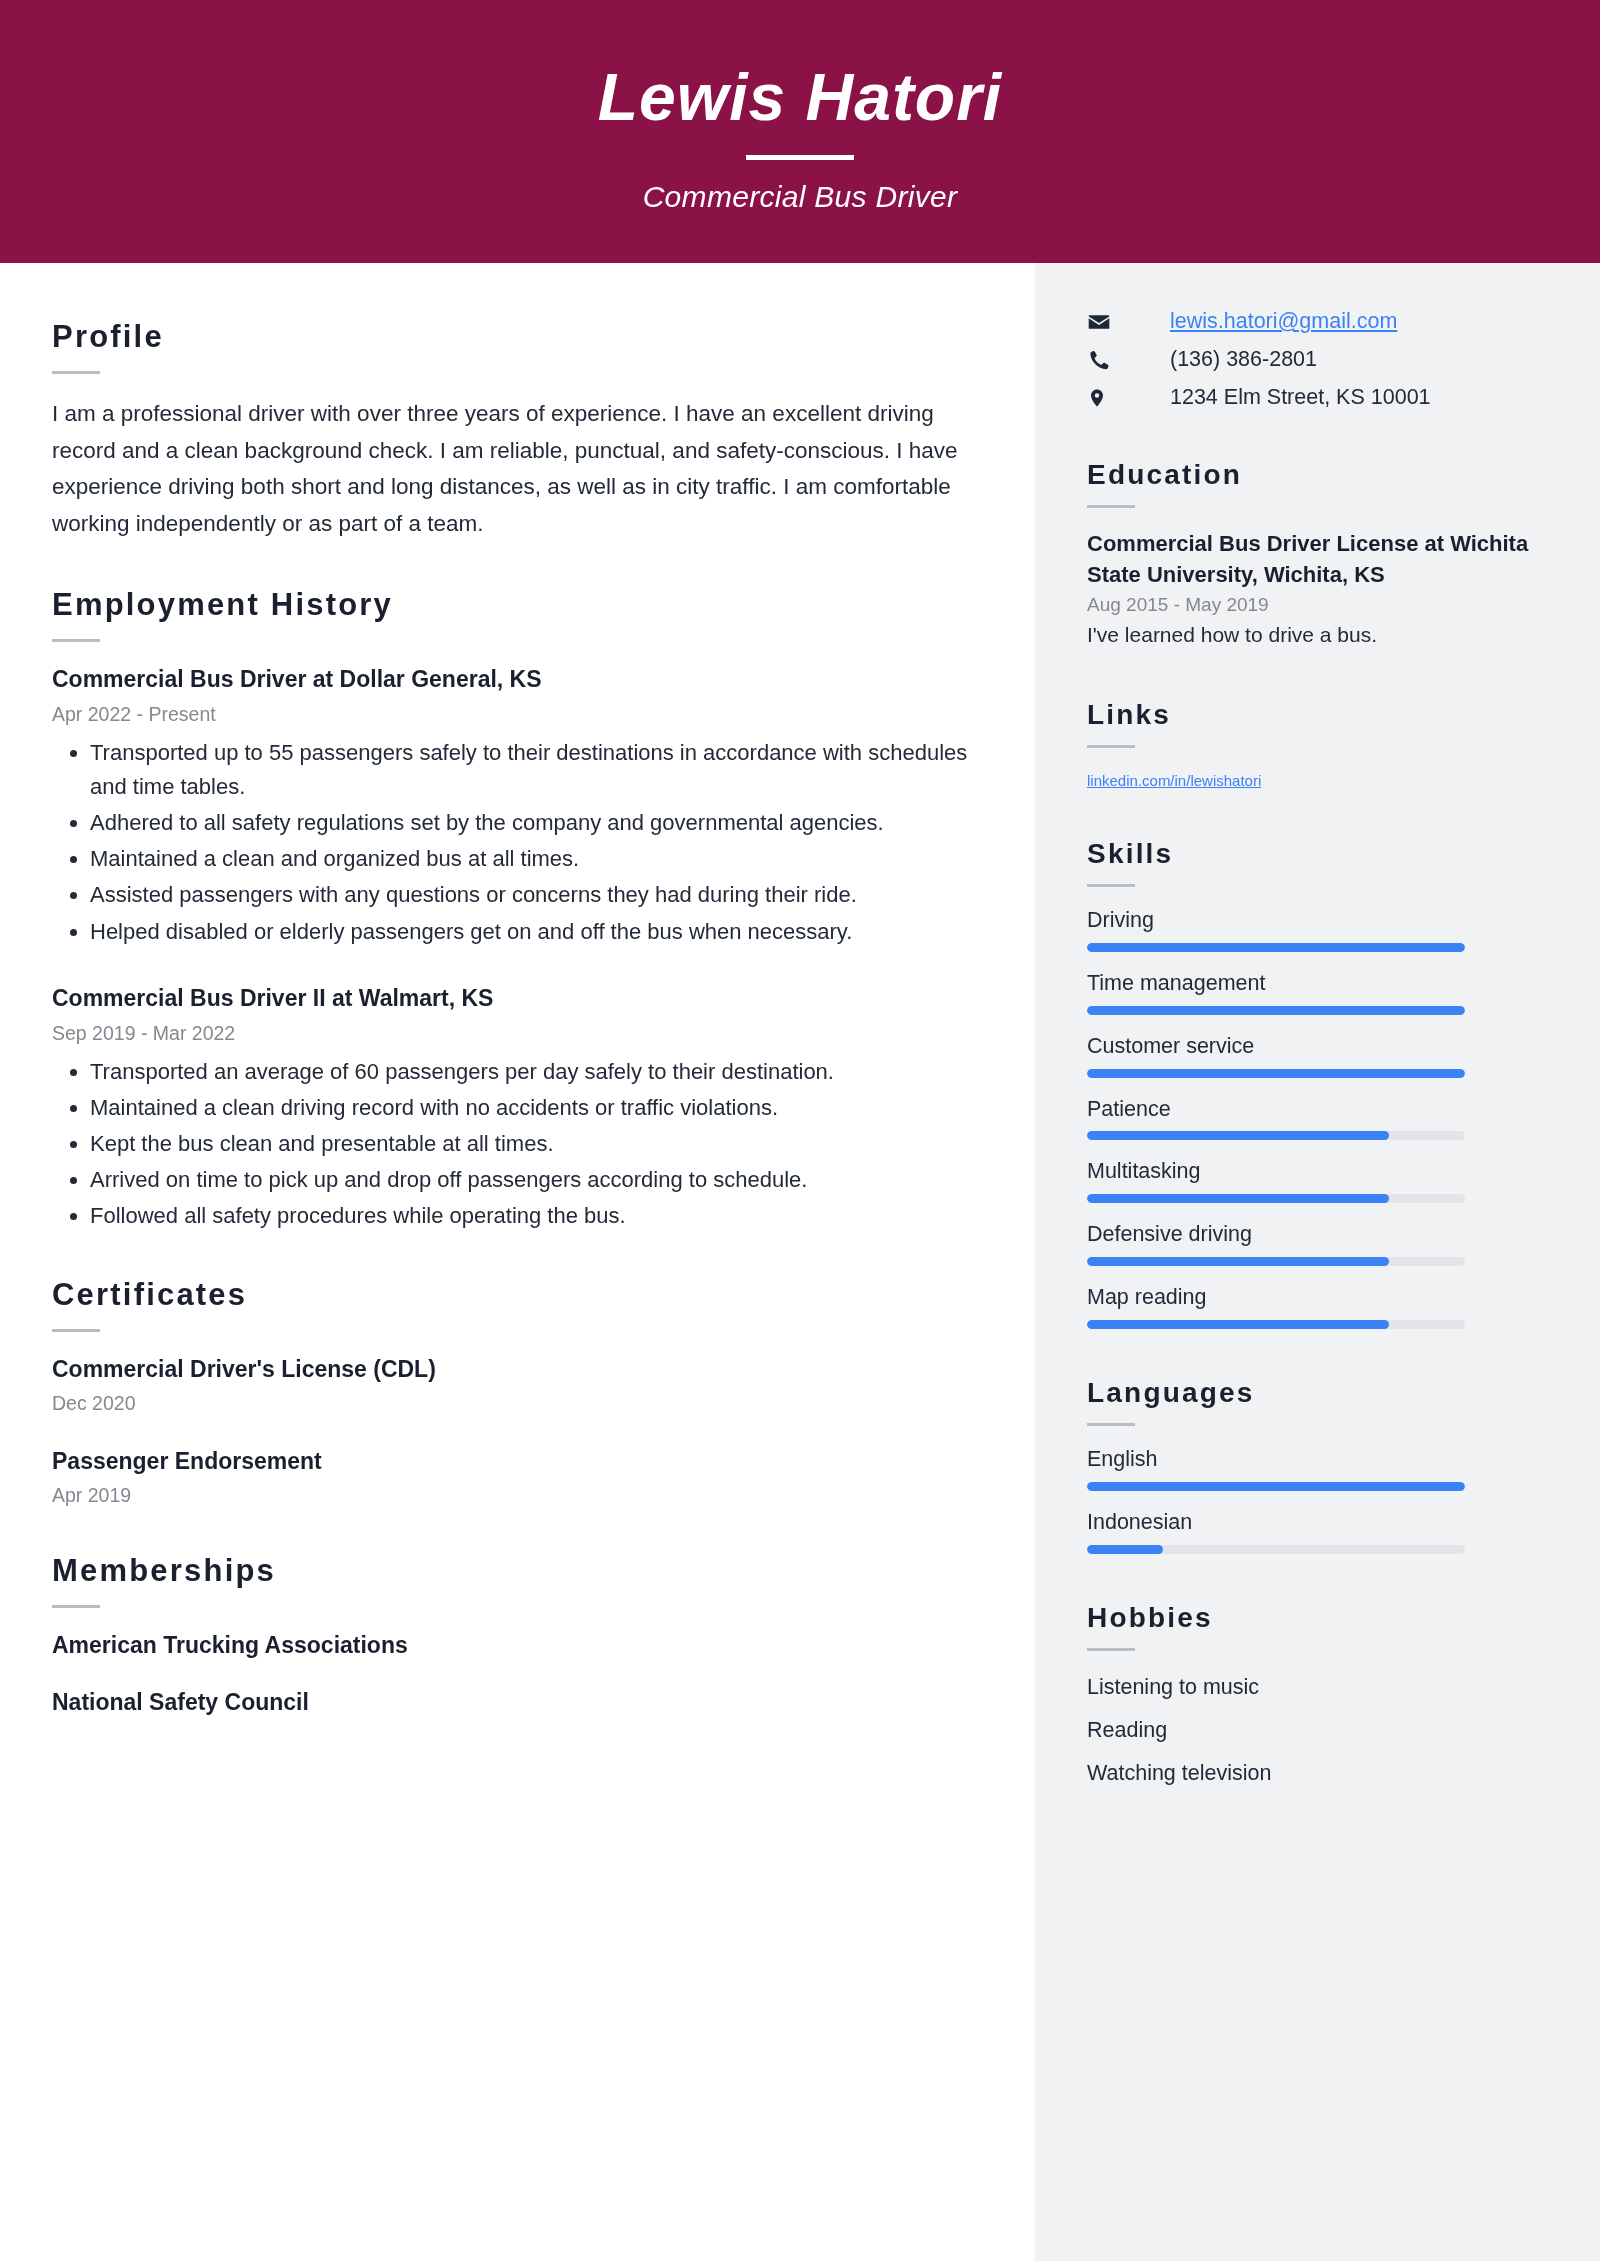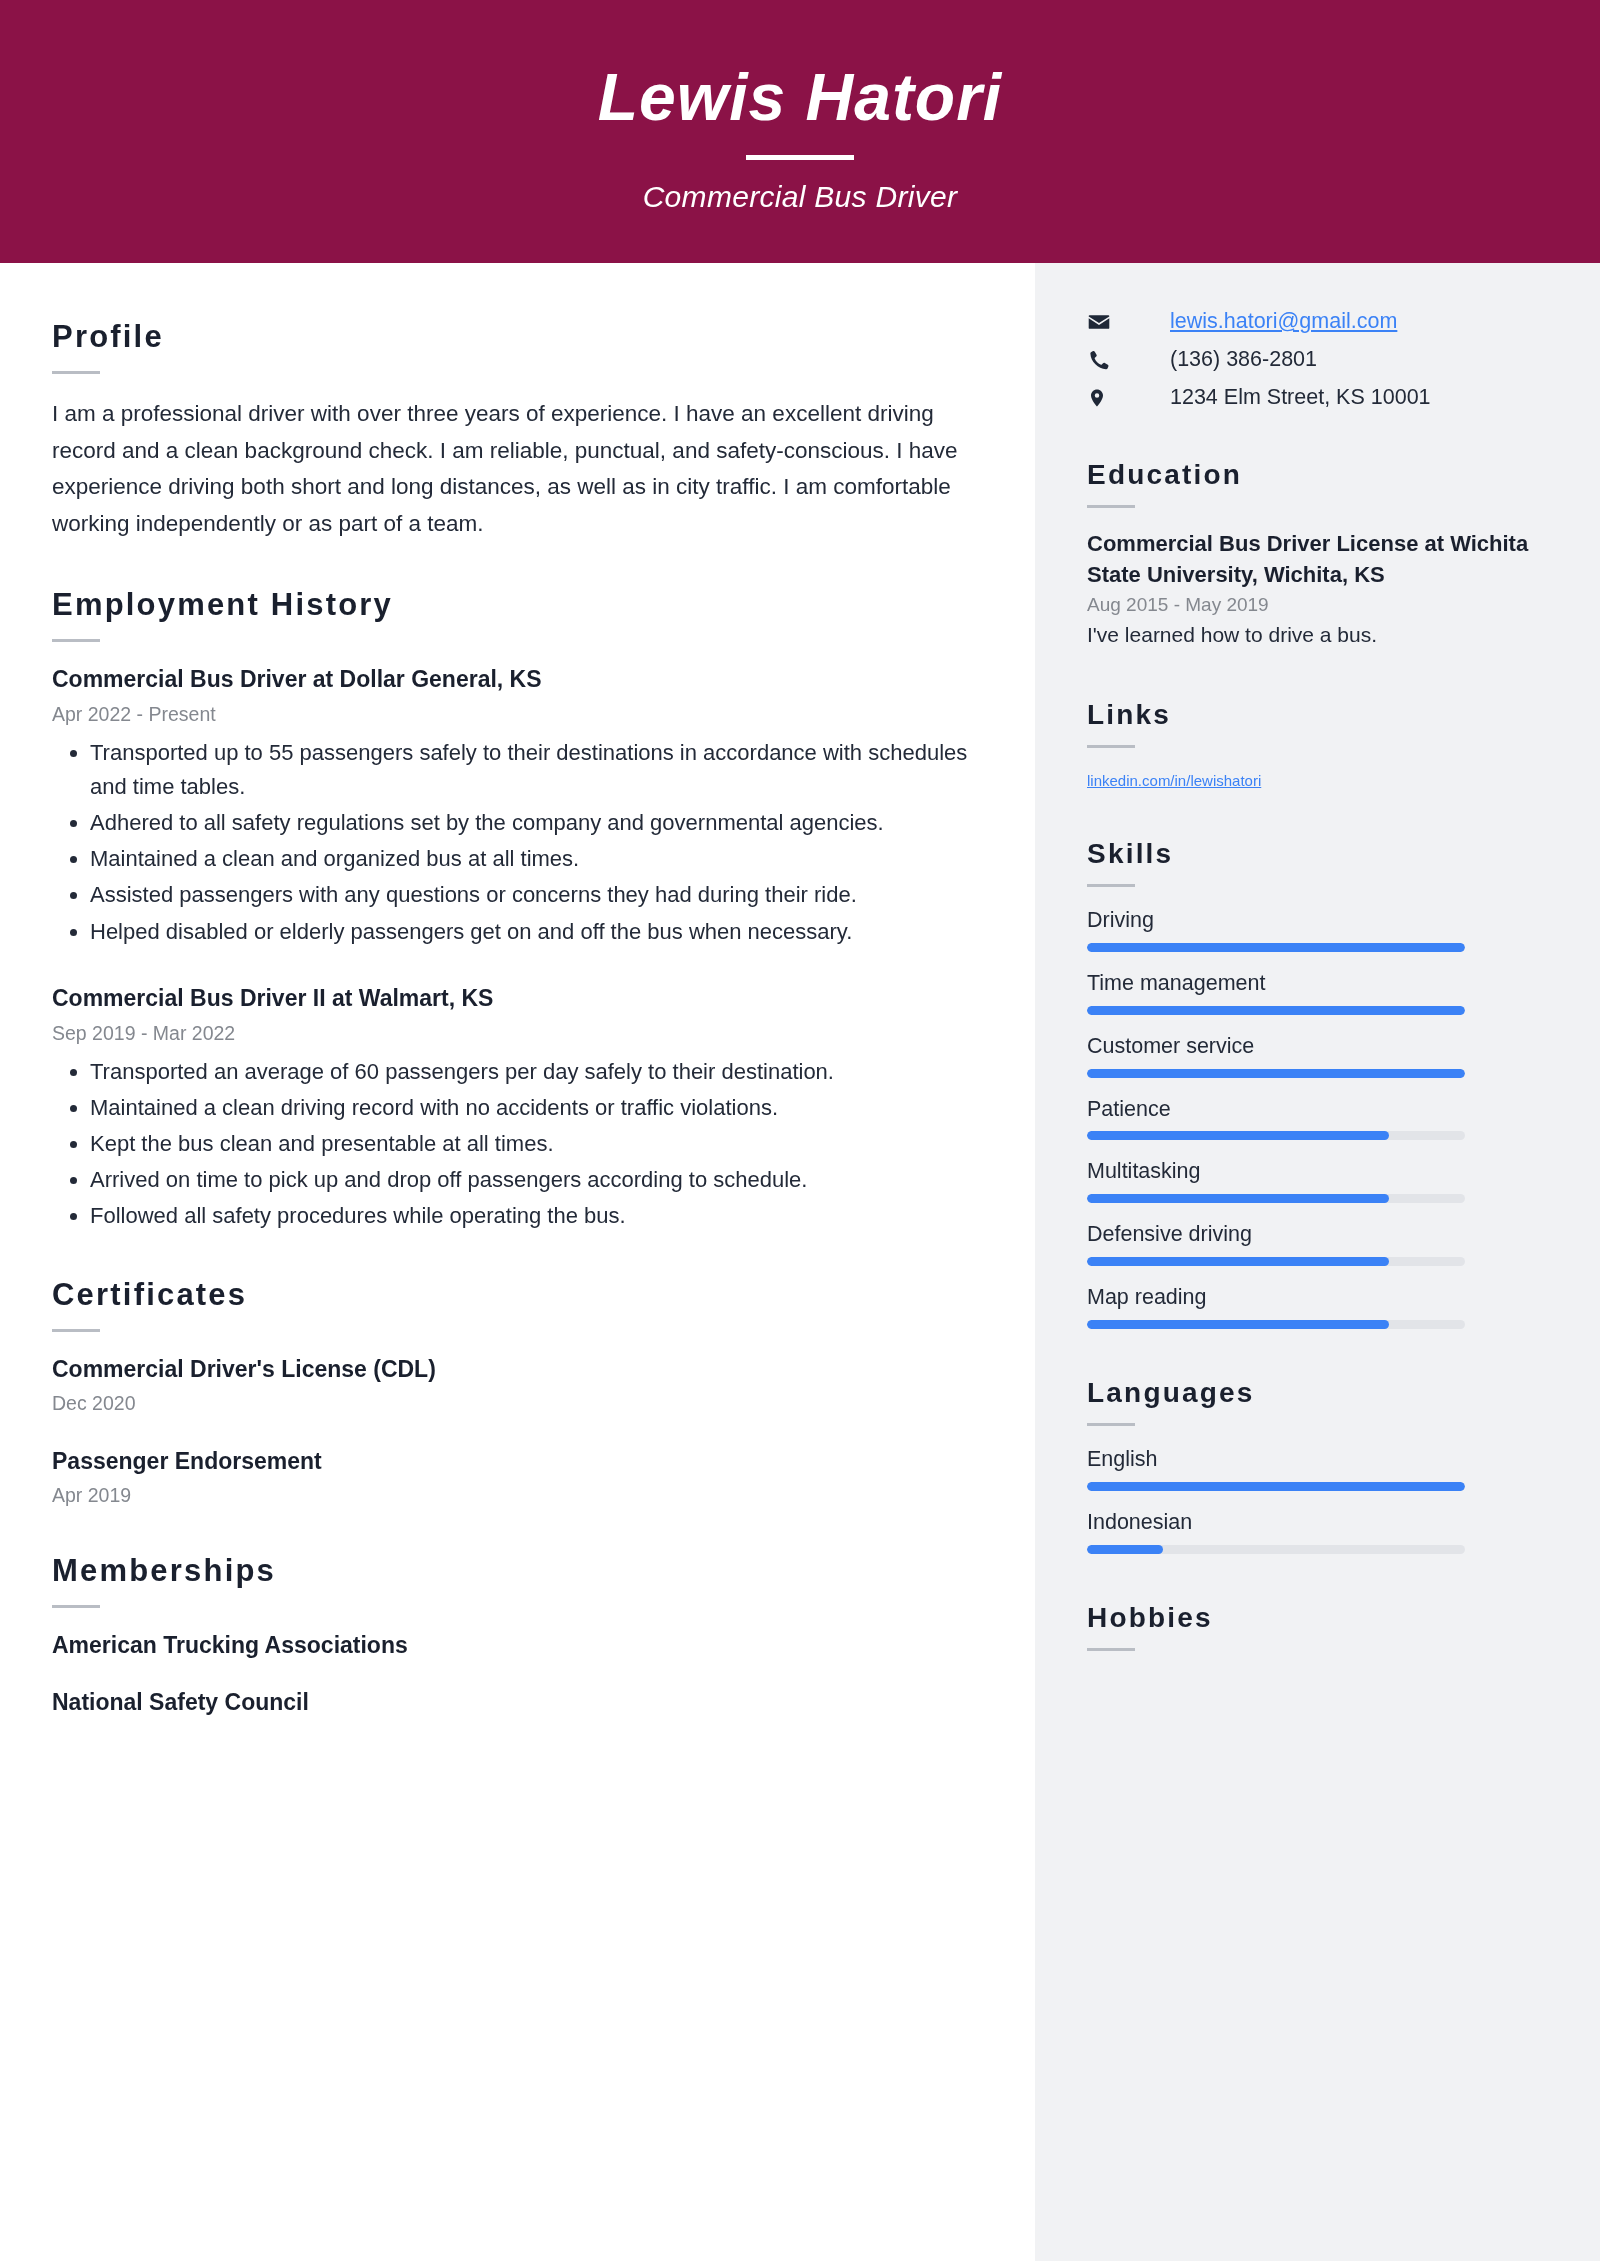--- a/index.html
+++ b/index.html
@@ -422,17 +422,22 @@
               <div class="skill-track">
                 <div class="skill-fill" style="width: 20%;"></div>
               </div>
             </div>
           </div>
       </div>
 
       <div class="side-section">
         <h2 class="sec-title">Hobbies</h2>
         <div class="sec-rule"></div>
+        <div id="hobby-items">
+            <div class="hobby-item">Listening to music</div>
+            <div class="hobby-item">Reading</div>
+            <div class="hobby-item">Watching television</div>
+          </div>
       </div>
 
     </div>
   </div>
 </div>
 
 </body></html>

